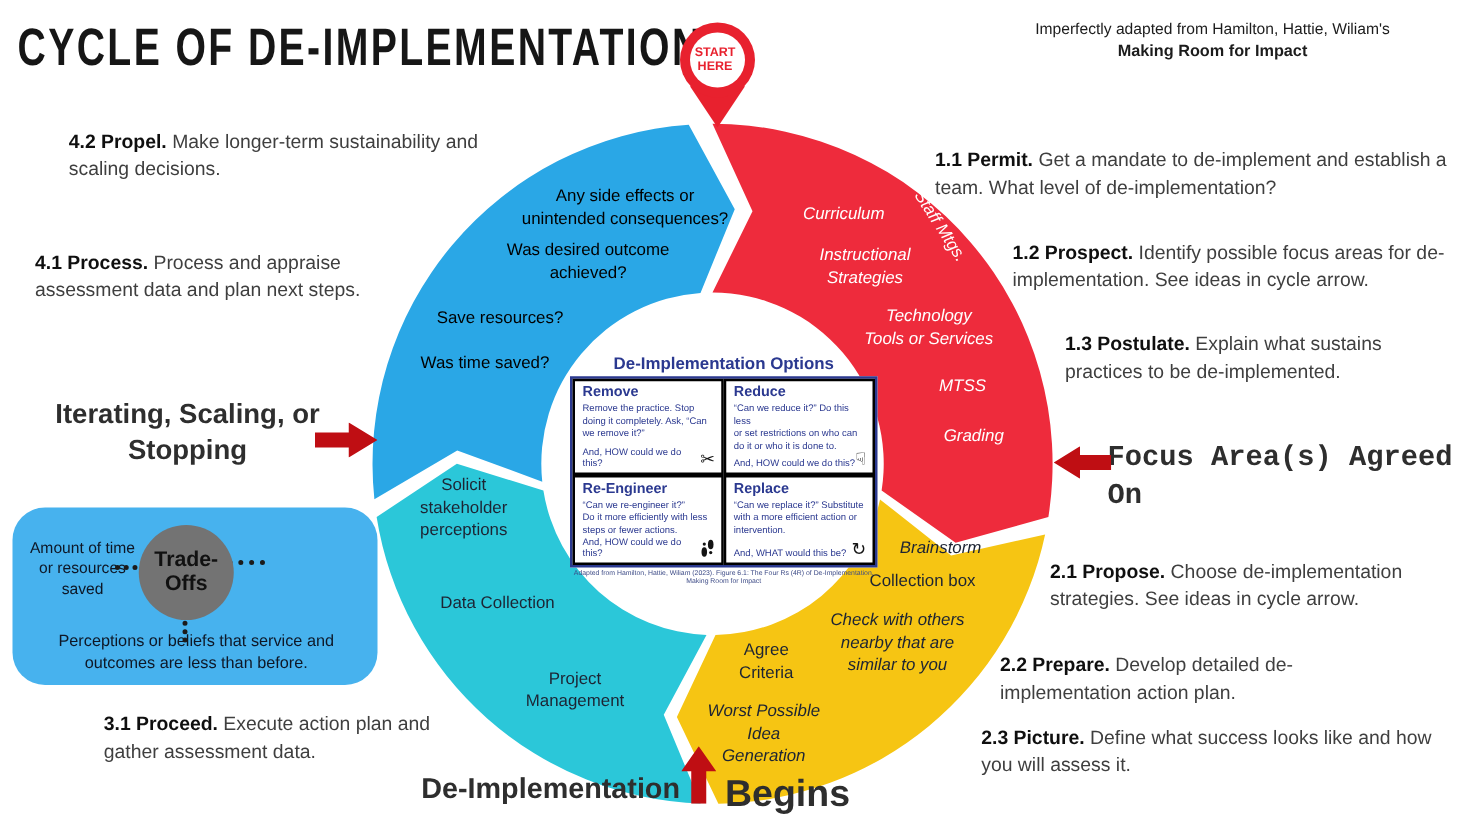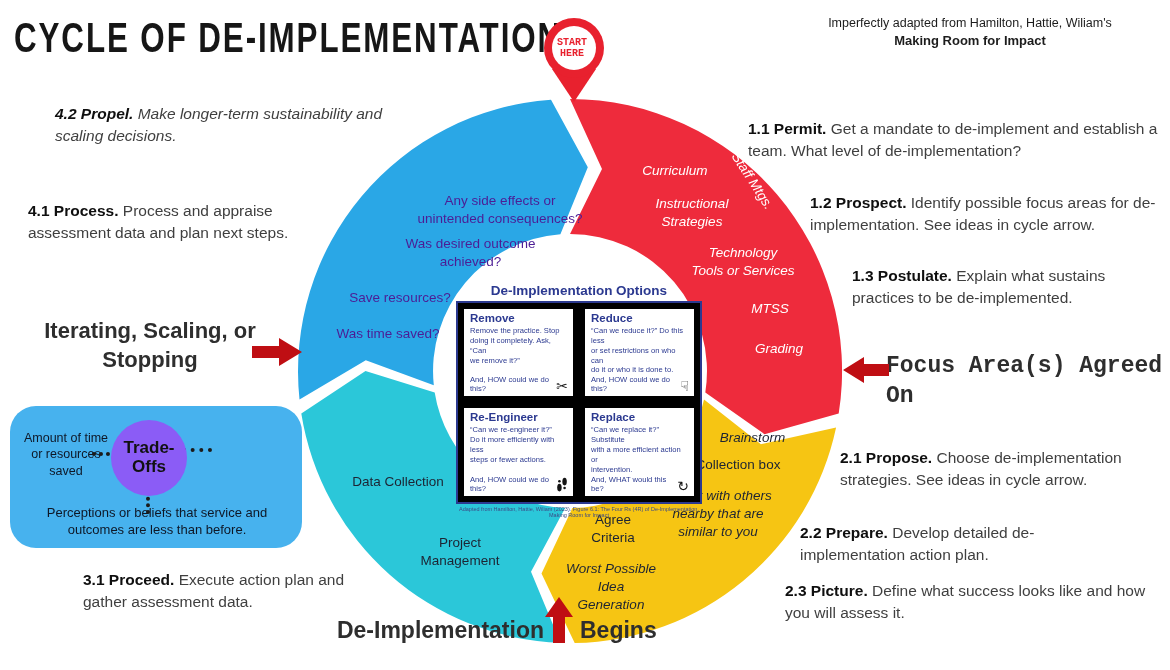--- a/index.html
+++ b/index.html
@@ -8,30 +8,30 @@
   .abs{position:absolute;}
   .prelike{white-space:pre-line;}
   .title{font-size:33px;font-weight:800;letter-spacing:2px;color:#161616;
          transform:scale(.95,1.28);transform-origin:left top;}
   .attrib{font-size:12.5px;color:#1c1c1c;text-align:center;line-height:1.45;}
   .attrib .l2{font-weight:700;font-size:13px;}
   .note{font-size:15.5px;line-height:1.42;color:#3f3f3f;}
   .note b{color:#0f0f0f;}
   .biglabel{font-size:22px;font-weight:700;color:#2e2e2e;line-height:1.3;}
   .ringlabel{font-size:13.5px;line-height:1.35;text-align:center;}
-  .on-blue{color:#4c1d95;margin-top:44px;}
+  .on-blue{color:#000000;}
   .on-red{color:#ffffff;font-style:italic;}
   .on-dark{color:#1d2433;}
   .ital{font-style:italic;}
   .pin-text{font-size:10px;line-height:1.08;font-weight:800;text-align:center;}
   
   .tablewrap{width:246px;}
   .tabletitle{font-size:13.5px;font-weight:800;color:#2b3990;text-align:center;margin-bottom:3px;}
   .rtable{display:grid;grid-template-columns:1fr 1fr;border:2px solid #2b3990;background:#fff;}
-  .rcell{border:6px solid #000000;padding:3px 5px 3px 6px;min-height:57px;display:flex;flex-direction:column;}
+  .rcell{border:2px solid #000000;padding:3px 5px 3px 6px;min-height:57px;display:flex;flex-direction:column;}
   .rcell h4{margin:0 0 2px 0;font-size:11.5px;font-weight:800;color:#2b3990;}
   .rcell .body{font-size:7.6px;line-height:1.3;color:#2b3990;}
   .rcell .foot{margin-top:auto;display:flex;align-items:flex-end;justify-content:space-between;font-size:7.6px;color:#2b3990;}
   .cellicon{font-family:"DejaVu Sans",sans-serif;font-size:14px;color:#141414;line-height:1;}
   .tcaption{font-size:5.5px;color:#3c4a86;text-align:center;margin-top:2px;}
   
   .tobox{width:292px;height:142px;border-radius:26px;}
   .tocircle{width:76px;height:76px;border-radius:50%;display:flex;align-items:center;justify-content:center;
             text-align:center;font-weight:800;font-size:17px;line-height:1.1;color:#111;}
   .totext{font-size:12.5px;line-height:1.3;color:#0e1726;text-align:center;}
@@ -55,21 +55,21 @@
   <div class="abs attrib" style="left:780px;top:14px;width:380px;">
     <div>Imperfectly adapted from Hamilton, Hattie, Wiliam's</div>
     <div class="l2">Making Room for Impact</div>
   </div>
 
   <svg class="abs" style="left:538px;top:12px;" width="72" height="92" viewBox="0 0 72 92">
     <polygon points="14,57 58,57 36,90" fill="#e8212e"></polygon>
     <circle cx="36" cy="36" r="30" fill="#e8212e"></circle>
     <circle cx="36" cy="36" r="22" fill="#ffffff"></circle>
   </svg>
-  <div class="abs pin-text prelike" style="left: 544px; top: 38px; width: 56px; color: rgb(232, 33, 46); font-family: Liberation Mono, monospace;">START
+  <div class="abs pin-text prelike" style="left: 544px; top: 38px; width: 56px; color: rgb(232, 33, 46);">START
 HERE</div>
 
   <div class="abs ringlabel on-blue prelike" style="left:405px;top:148px;width:190px;">Any side effects or
 unintended consequences?</div>
   <div class="abs ringlabel on-blue prelike" style="left:388px;top:191px;width:165px;">Was desired outcome
 achieved?</div>
   <div class="abs ringlabel on-blue" style="left:340px;top:245px;width:120px;">Save resources?</div>
   <div class="abs ringlabel on-blue" style="left:326px;top:281px;width:124px;">Was time saved?</div>
 
   <div class="abs ringlabel on-red" style="left:625px;top:162px;width:100px;">Curriculum</div>
@@ -85,20 +85,23 @@
   <div class="abs ringlabel on-dark" style="left:686px;top:456px;width:104px;">Collection box</div>
   <div class="abs ringlabel on-dark ital prelike" style="left:652px;top:487px;width:132px;">Check with others
 nearby that are
 similar to you</div>
   <div class="abs ringlabel on-dark prelike" style="left:578px;top:511px;width:70px;">Agree
 Criteria</div>
   <div class="abs ringlabel on-dark ital prelike" style="left:550px;top:560px;width:122px;">Worst Possible
 Idea
 Generation</div>
 
+  <div class="abs ringlabel on-dark prelike" style="left:320px;top:379px;width:102px;">Solicit
+stakeholder
+perceptions</div>
   <div class="abs ringlabel on-dark" style="left:334px;top:473px;width:128px;">Data Collection</div>
   <div class="abs ringlabel on-dark prelike" style="left:404px;top:534px;width:112px;">Project
 Management</div>
 
   <div class="abs tablewrap" style="left:456px;top:283px;">
     <div class="tabletitle">De-Implementation Options</div>
     <div class="rtable">
       <div class="rcell">
         <h4>Remove</h4>
         <div class="body prelike">Remove the practice. Stop
@@ -143,21 +146,21 @@
 intervention.</div>
         <div class="foot">
           <span>And, WHAT would this be?</span>
           <span class="cellicon">↻</span>
         </div>
       </div>
     </div>
     <div class="tcaption">Adapted from Hamilton, Hattie, Wiliam (2023). Figure 6.1: The Four Rs (4R) of De-Implementation. Making Room for Impact</div>
   </div>
 
-  <div class="abs note" style="left:55px;top:103px;width:330px;font-style:italic;"><b>4.2 Propel.</b><span> Make longer-term sustainability and scaling decisions.</span></div>
+  <div class="abs note" style="left:55px;top:103px;width:330px;"><b>4.2 Propel.</b><span> Make longer-term sustainability and scaling decisions.</span></div>
   <div class="abs note" style="left:28px;top:200px;width:275px;"><b>4.1 Process.</b><span> Process and appraise assessment data and plan next steps.</span></div>
   <div class="abs note" style="left:748px;top:118px;width:410px;"><b>1.1 Permit.</b><span> Get a mandate to de-implement and establish a team. What level of de-implementation?</span></div>
   <div class="abs note" style="left:810px;top:192px;width:360px;"><b>1.2 Prospect.</b><span> Identify possible focus areas for de-implementation. See ideas in cycle arrow.</span></div>
   <div class="abs note" style="left:852px;top:265px;width:315px;"><b>1.3 Postulate.</b><span> Explain what sustains practices to be de-implemented.</span></div>
   <div class="abs note" style="left:840px;top:447px;width:330px;"><b>2.1 Propose.</b><span> Choose de-implementation strategies. See ideas in cycle arrow.</span></div>
   <div class="abs note" style="left:800px;top:522px;width:300px;"><b>2.2 Prepare.</b><span> Develop detailed de-implementation action plan.</span></div>
   <div class="abs note" style="left:785px;top:580px;width:385px;"><b>2.3 Picture.</b><span> Define what success looks like and how you will assess it.</span></div>
   <div class="abs note" style="left:83px;top:569px;width:290px;"><b>3.1 Proceed.</b><span> Execute action plan and gather assessment data.</span></div>
 
   <div class="abs biglabel prelike" style="left:25px;top:317px;width:250px;text-align:center;">Iterating, Scaling, or
@@ -168,27 +171,27 @@
 
   <div class="abs biglabel" style="left:886px;top:352px;font-size:23px;font-family:Liberation Mono, monospace;">Focus Area(s) Agreed On</div>
   <svg class="abs" style="left:843px;top:357px;" width="46" height="26" viewBox="0 0 46 26">
     <polygon points="46,7 21,7 21,0 0,13 21,26 21,19 46,19" fill="#bf0e13"></polygon>
   </svg>
 
   <div class="abs biglabel" style="left:330px;top:616px;width:214px;text-align:right;font-size:23px;">De-Implementation</div>
   <svg class="abs" style="left:545px;top:597px;" width="28" height="46" viewBox="0 0 28 46">
     <polygon points="14,0 28,20 20,20 20,46 8,46 8,20 0,20" fill="#bf0e13"></polygon>
   </svg>
-  <div class="abs biglabel" style="left:580px;top:616px;font-size:23px;">Begins</div>
+  <div class="abs biglabel" style="left:580px;top:616px;font-size:30px;">Begins</div>
 
   <div class="abs tobox" style="left: 10px; top: 406px; background: rgb(71, 178, 238);"></div>
   <div class="abs totext prelike" style="left:14px;top:430px;width:104px;">Amount of time
 or resources
 saved</div>
   <div class="abs totext prelike" style="left:26px;top:505px;width:262px;font-size:13px;">Perceptions or beliefs that service and
 outcomes are less than before.</div>
   <div class="abs dots-h" style="left:92px;top:452px;width:32px;"></div>
   <div class="abs dots-h" style="left:182px;top:448px;width:30px;"></div>
   <div class="abs dots-v" style="left:146px;top:490px;height:24px;"></div>
-  <div class="abs tocircle prelike" style="left: 111px; top: 420px; background: #8b5cf6;"><span>Trade-
+  <div class="abs tocircle prelike" style="left: 111px; top: 420px; background: #737373;"><span>Trade-
 Offs</span></div>
 
 </div>
 
 </body></html>

